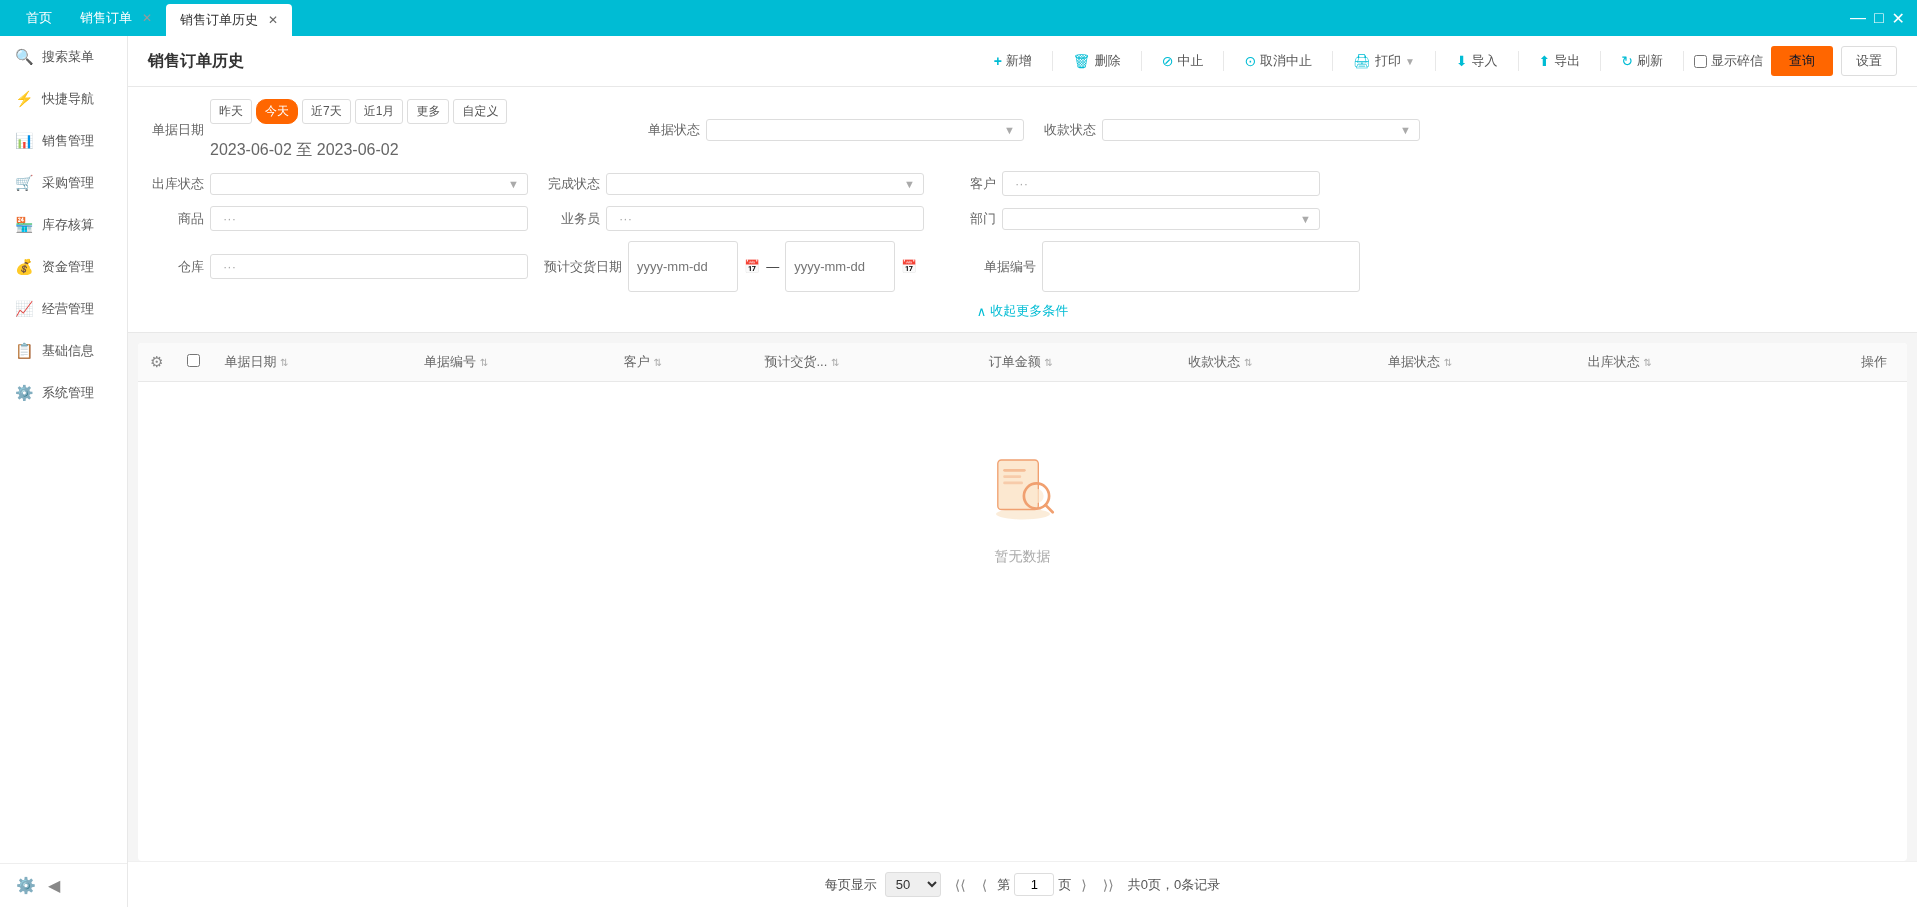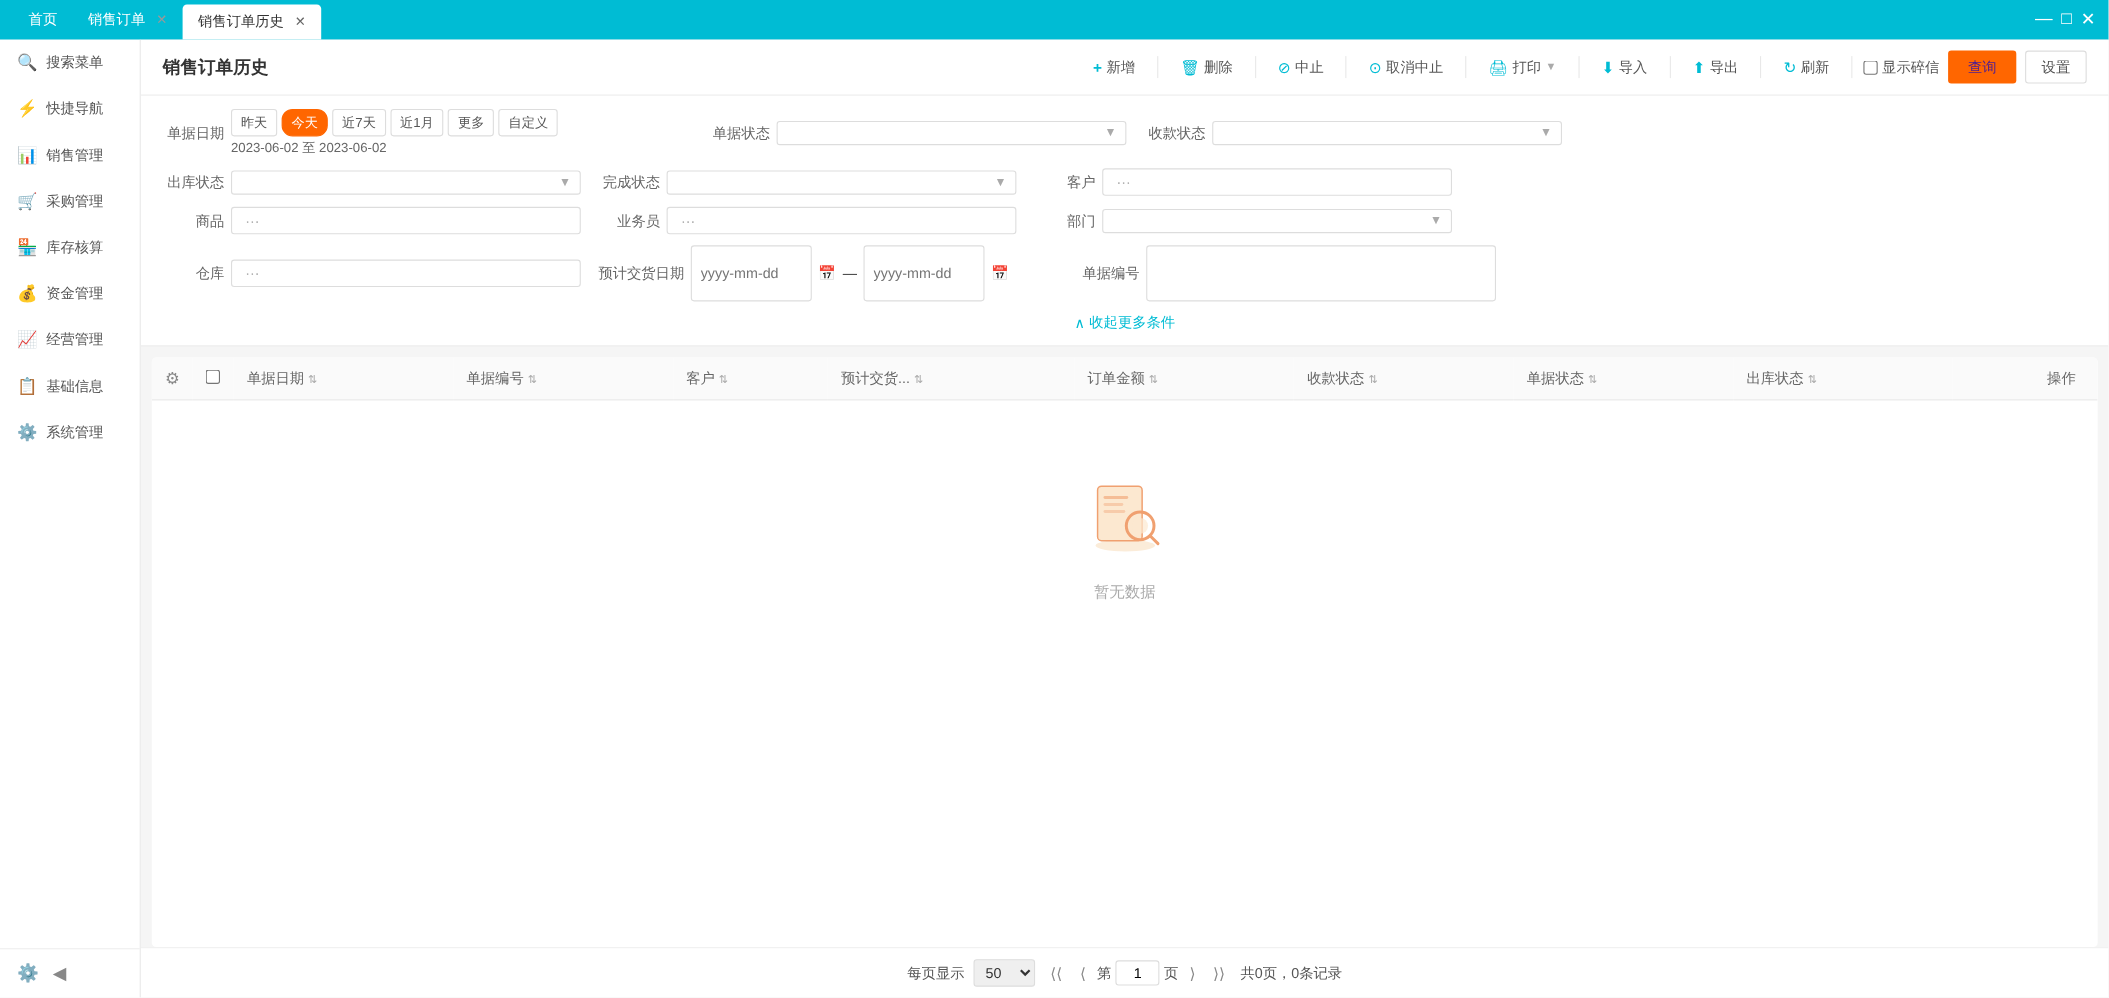--- a/index.html
+++ b/index.html
@@ -27,37 +27,37 @@
 
     
     .content { flex: 1; display: flex; flex-direction: column; overflow: hidden; background: #f5f5f5; }
 
     
     .page-header { background: #fff; padding: 10px 20px 0 20px; border-bottom: 1px solid #e8e8e8; display: flex; align-items: center; gap: 10px; flex-shrink: 0; }
     .page-title { font-size: 16px; font-weight: bold; color: #333; margin-right: auto; padding-bottom: 10px; }
     .toolbar { display: flex; align-items: center; gap: 8px; padding-bottom: 10px; flex-wrap: wrap; }
     .toolbar-btn { display: flex; align-items: center; gap: 4px; padding: 5px 10px; border: none; background: none; cursor: pointer; color: #555; font-size: 13px; border-radius: 3px; }
     .toolbar-btn .t-icon { font-size: 14px; color: #00bcd4; }
-    .btn-query { background: #f60; color: #4c1d95; border: none; border-radius: 3px; padding: 6px 18px; cursor: pointer; font-size: 13px; font-family: Liberation Serif, serif; }
+    .btn-query { background: #f60; color: #0f172a; border: none; border-radius: 3px; padding: 6px 18px; cursor: pointer; font-size: 13px; font-family: Liberation Serif, serif; }
     .btn-set { background: #fff; color: #555; border: 1px solid #ddd; border-radius: 3px; padding: 5px 14px; cursor: pointer; font-size: 13px; }
     .divider-v { width: 1px; height: 20px; background: #e8e8e8; margin: 0 2px; }
 
     
     .filter-area { background: #fff; padding: 12px 20px; border-bottom: 1px solid #e8e8e8; flex-shrink: 0; }
     .filter-row { display: flex; align-items: center; gap: 0; margin-bottom: 10px; flex-wrap: wrap; }
     .filter-item { display: flex; align-items: center; gap: 6px; min-width: 380px; margin-right: 16px; }
     .filter-label { color: #666; font-size: 13px; white-space: nowrap; min-width: 56px; text-align: right; }
     .filter-input { border: 1px solid #ddd; border-radius: 3px; padding: 17px 8px; font-size: 13px; color: #333; background: #fff; outline: none; flex: 1; min-width: 80px; }
     .filter-select { border: 1px solid #ddd; border-radius: 3px; padding: 4px 8px; font-size: 13px; color: #333; background: #fff; outline: none; flex: 1; min-width: 120px; display: flex; align-items: center; cursor: pointer; position: relative; }
     .filter-select-arrow { margin-left: auto; color: #aaa; font-size: 11px; }
     .filter-dots { color: #aaa; cursor: pointer; padding: 0 4px; }
     .date-group { display: flex; align-items: flex-end; gap: 4px; flex: 1; }
     .date-btn { padding: 3px 8px; border: 1px solid #ddd; border-radius: 3px; cursor: pointer; font-size: 12px; color: #555; background: #fff; }
     .date-btn.active { background: #f60; color: #fff; border-color: #f60; border-radius: 10px; }
-    .date-range { font-size: 12px; color: #666; margin-top: 2px; }
+    .date-range { font-size: 16px; color: #666; margin-top: 16px; }
     .filter-date-wrap { display: flex; flex-direction: column; }
     .collapse-btn { display: flex; align-items: center; justify-content: center; gap: 4px; color: #00bcd4; cursor: pointer; font-size: 13px; margin-top: 4px; }
 
     
     .table-area { flex: 1; background: #fff; margin: 10px 10px 0 10px; border-radius: 4px; overflow: auto; position: relative; }
     .table-wrap { width: 100%; overflow: auto; }
     table { width: 100%; border-collapse: collapse; font-size: 13px; }
     thead tr { background: #fafafa; border-bottom: 1px solid #e8e8e8; }
     th { padding: 10px 12px; text-align: left; font-weight: normal; color: #666; white-space: nowrap; border-bottom: 1px solid #e8e8e8; }
     th .sort-icon { font-size: 10px; color: #aaa; cursor: pointer; }

